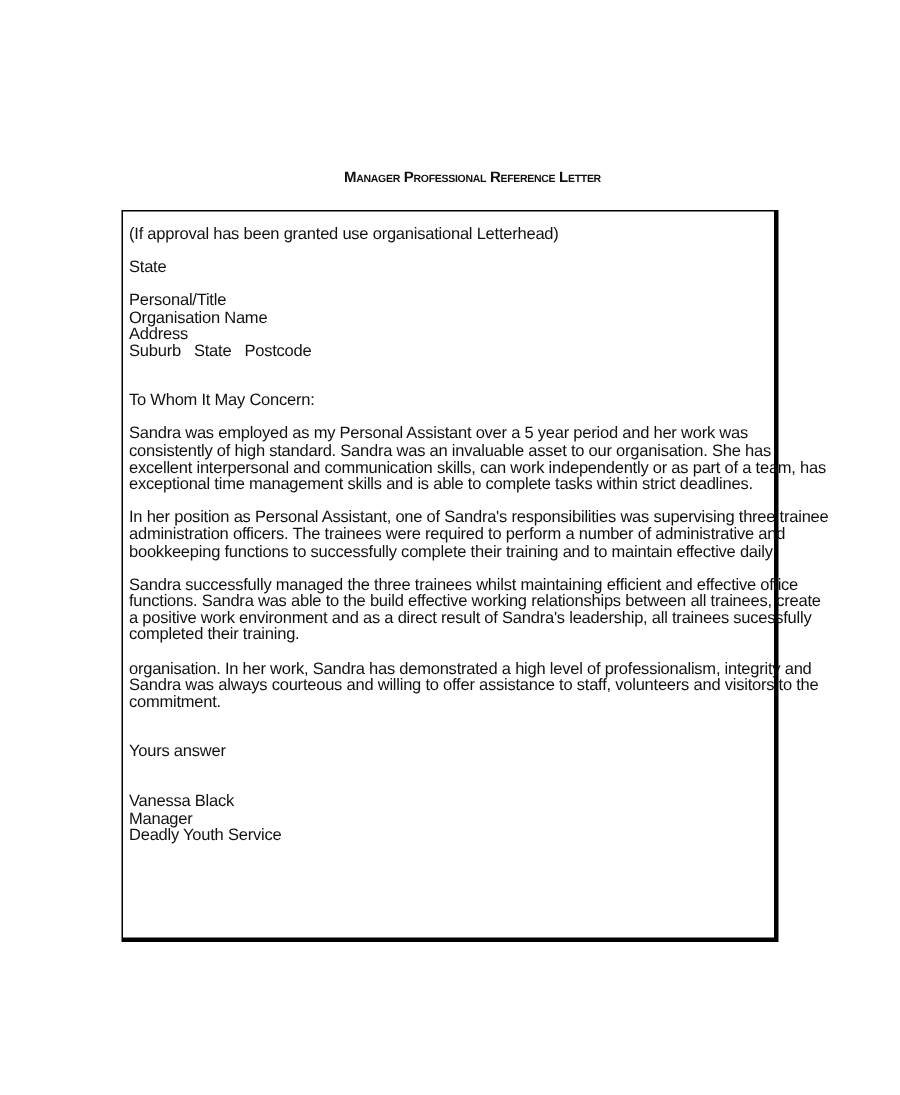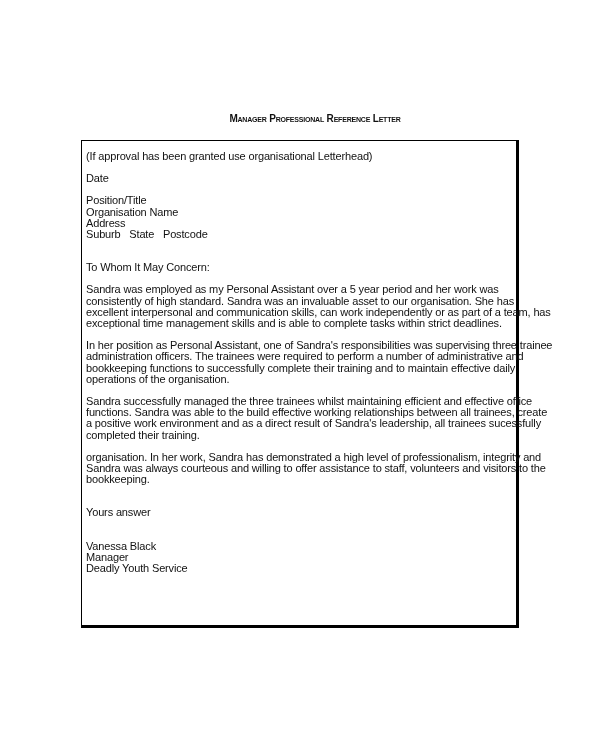--- a/index.html
+++ b/index.html
@@ -58,58 +58,57 @@
   </style>
 </head>
 <body>
 
 <div class="doc-title">Manager Professional Reference Letter</div>
 
 <div class="letter-box">
   <div class="letter-content">
     <span class="line">(If approval has been granted use organisational Letterhead)</span>
     <div class="gap"></div>
-    <span class="line">Date</span>
+    <span class="line">State</span>
     <div class="gap"></div>
-    <span class="line">Position/Title</span>
+    <span class="line">Personal/Title</span>
     <span class="line">Organisation Name</span>
     <span class="line">Address</span>
     <span class="line">Suburb   State   Postcode</span>
     <div class="gap-lg"></div>
     <span class="line">To Whom It May Concern:</span>
     <div class="gap"></div>
 
     <div>
       <span class="line">Sandra was employed as my Personal Assistant over a 5 year period and her work was</span>
       <span class="line">consistently of high standard. Sandra was an invaluable asset to our organisation. She has</span>
       <span class="line">excellent interpersonal and communication skills, can work independently or as part of a team, has</span>
       <span class="line">exceptional time management skills and is able to complete tasks within strict deadlines.</span>
     </div>
     <div class="gap"></div>
 
     <div>
       <span class="line">In her position as Personal Assistant, one of Sandra's responsibilities was supervising three trainee</span>
       <span class="line">administration officers. The trainees were required to perform a number of administrative and</span>
       <span class="line">bookkeeping functions to successfully complete their training and to maintain effective daily</span>
-      <span class="line">operations of the organisation.</span>
     </div>
     <div class="gap"></div>
 
     <div>
       <span class="line">Sandra successfully managed the three trainees whilst maintaining efficient and effective office</span>
       <span class="line">functions. Sandra was able to the build effective working relationships between all trainees, create</span>
       <span class="line">a positive work environment and as a direct result of Sandra's leadership, all trainees sucessfully</span>
       <span class="line">completed their training.</span>
     </div>
     <div class="gap"></div>
 
     <div>
       <span class="line">organisation. In her work, Sandra has demonstrated a high level of professionalism, integrity and</span>
       <span class="line">Sandra was always courteous and willing to offer assistance to staff, volunteers and visitors to the</span>
-      <span class="line">bookkeeping.</span>
+      <span class="line">commitment.</span>
     </div>
     <div class="gap"></div>
 
     <div class="gap"></div>
 
     <span class="line">Yours answer</span>
     <div class="gap-lg"></div>
     <span class="line">Vanessa Black</span>
     <span class="line">Manager</span>
     <span class="line">Deadly Youth Service</span>

